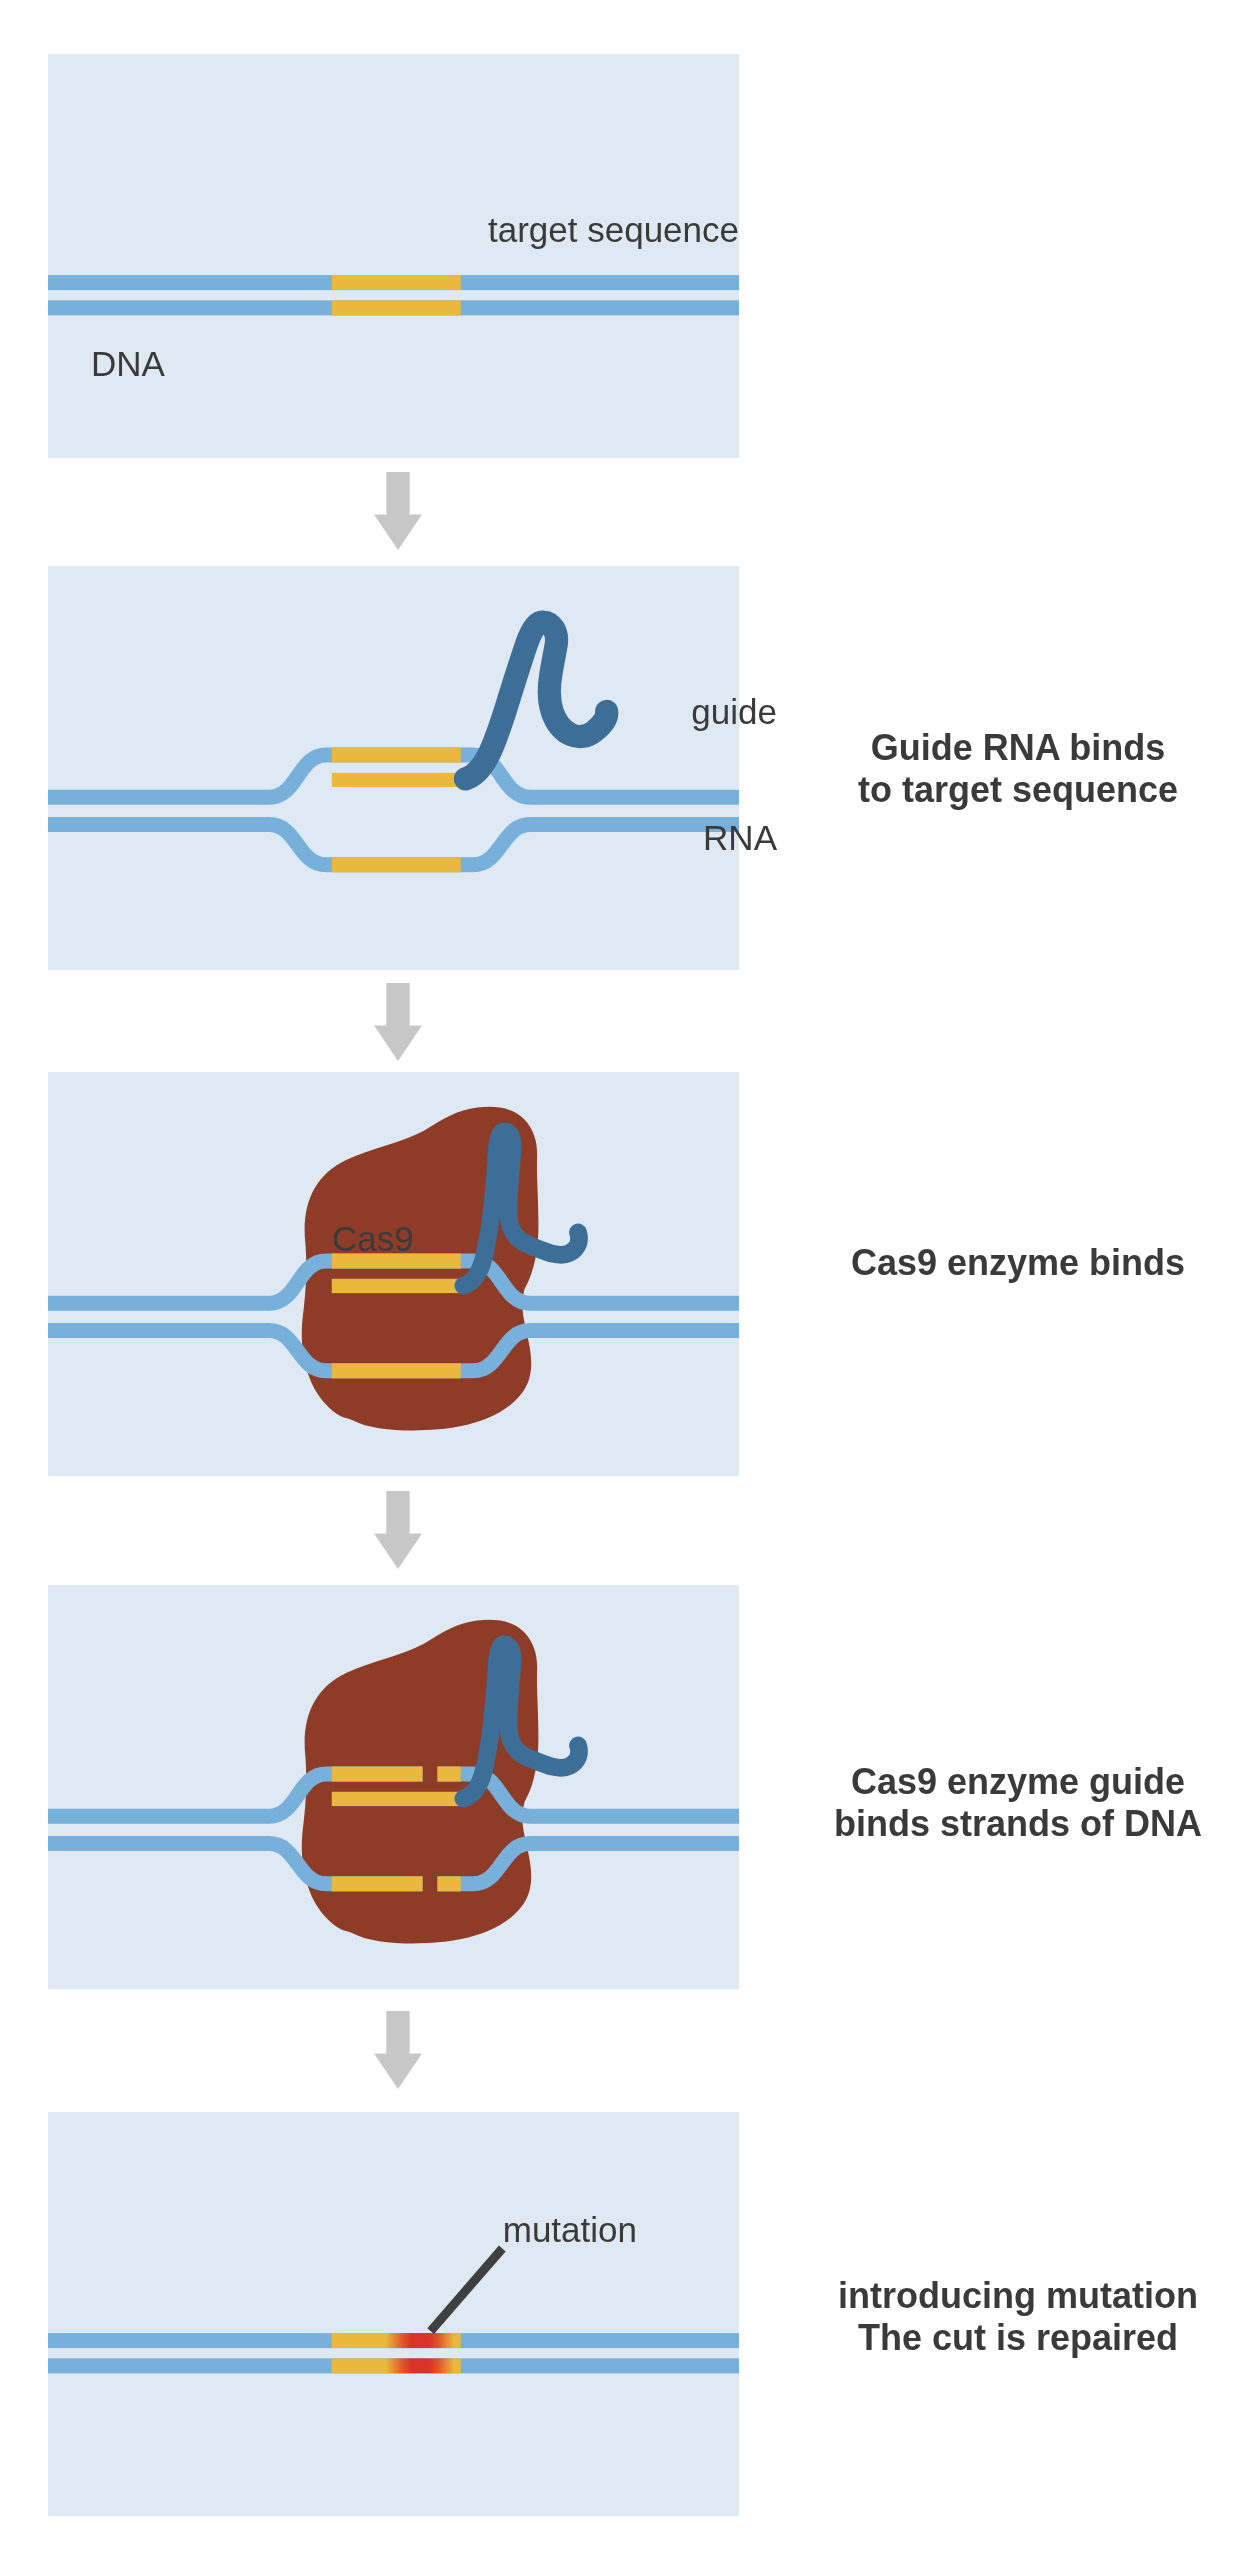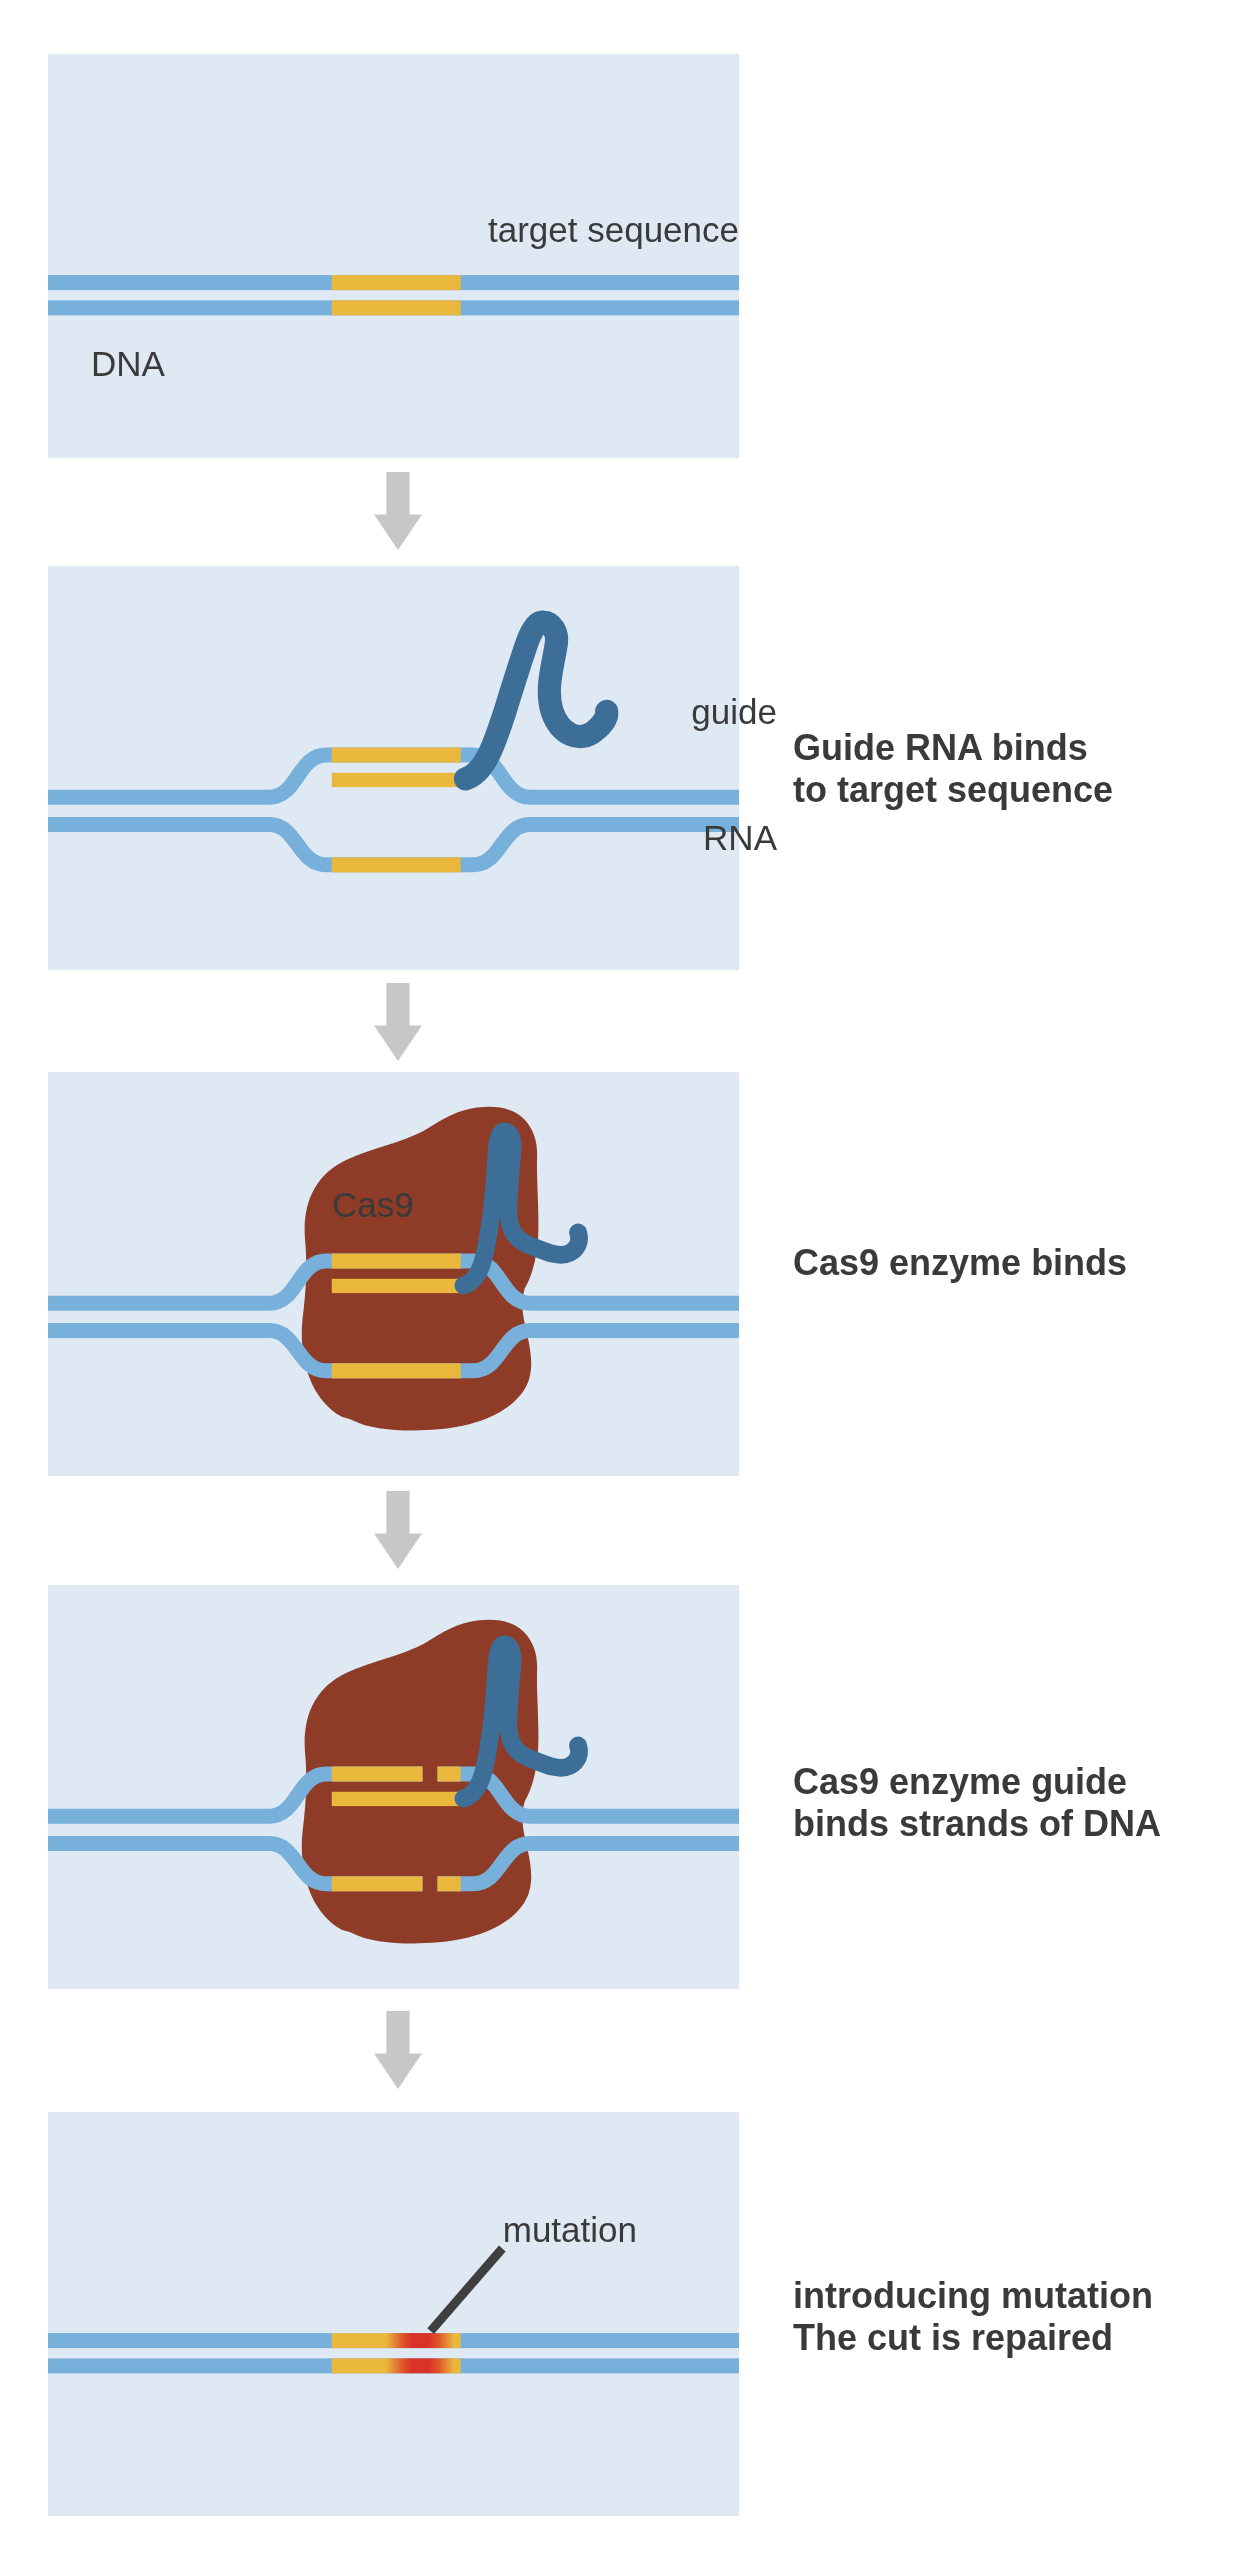--- a/index.html
+++ b/index.html
@@ -9,21 +9,21 @@
   }
   html,body{margin:0;padding:0;}
   body{background:var(--page_bg);font-family:"Liberation Sans","DejaVu Sans",sans-serif;}
   .page{position:relative;width:1248px;height:2576px;background:var(--page_bg);overflow:hidden;}
   .panel{position:absolute;left:48px;width:691px;height:404px;display:block;}
   .arrow{position:absolute;left:374px;width:48px;height:78px;display:block;}
   .label{position:absolute;color:var(--text);font-size:35px;line-height:42px;white-space:pre;}
   .label.center{text-align:right;}
   .caption{position:absolute;left:793px;width:450px;color:var(--text);
            font-size:36px;line-height:42px;font-weight:bold;}
-  .caption span{display:block;}
+  .caption span{display:block;text-align:center;}
 </style>
 </head>
 <body>
 
 <div class="page">
 
   <svg class="panel" style="top:54px" viewBox="0 0 1013 592">
     <rect x="0" y="0" width="1013" height="592" fill="var(--panel_bg,#dfe9f3)"></rect>
     <rect x="0" y="324" width="1013" height="22" fill="var(--dna_strand,#78b0dc)"></rect>
     <rect x="0" y="361" width="1013" height="22" fill="var(--dna_strand,#78b0dc)"></rect>
@@ -68,21 +68,21 @@
              C 556 529 480 528 448 511 C 441 508 435 507 430 505 Z" fill="var(--cas9_enzyme,#8e3c27)"></path>
     <path d="M -5 339 H 324 C 366 339 366 277 408 277 H 623 C 665 277 665 339 707 339 H 1018" fill="none" stroke="var(--dna_strand,#78b0dc)" stroke-width="22"></path>
     <path d="M -5 379 H 324 C 366 379 366 438 408 438 H 623 C 665 438 665 379 707 379 H 1018" fill="none" stroke="var(--dna_strand,#78b0dc)" stroke-width="22"></path>
     <rect x="416" y="266" width="189" height="22" fill="var(--target_sequence,#eab83d)"></rect>
     <rect x="416" y="303" width="189" height="21" fill="var(--target_sequence,#eab83d)"></rect>
     <rect x="416" y="427" width="189" height="22" fill="var(--target_sequence,#eab83d)"></rect>
     <path d="M 609 313 C 635 305 641 269 647 229 C 653 191 655 159 657 129 C 658 107 660 89 667 87
              C 676 85 682 95 681 113 C 679 141 675 173 675 204 C 675 229 684 245 704 253
              C 729 263 749 273 765 265 C 777 259 781 247 777 235" fill="none" stroke="var(--guide_rna,#3c6e98)" stroke-width="26" stroke-linecap="round" stroke-linejoin="round"></path>
   </svg>
-  <div class="label" style="left:332px;top:1184px">Cas9</div>
+  <div class="label" style="left:332px;top:1218px">Cas9</div>
   <div class="caption" style="top:1242px">
     <span>Cas9 enzyme binds</span>
   </div>
 
   <svg class="arrow" style="top:1491px" viewBox="0 0 70 114">
     <polygon points="18,0 52,0 52,62 70,62 35,114 0,62 18,62" fill="var(--arrow_gray,#c7c7c7)"></polygon>
   </svg>
 
   <svg class="panel" style="top:1585px" viewBox="0 0 1013 592">
     <rect x="0" y="0" width="1013" height="592" fill="var(--panel_bg,#dfe9f3)"></rect>

